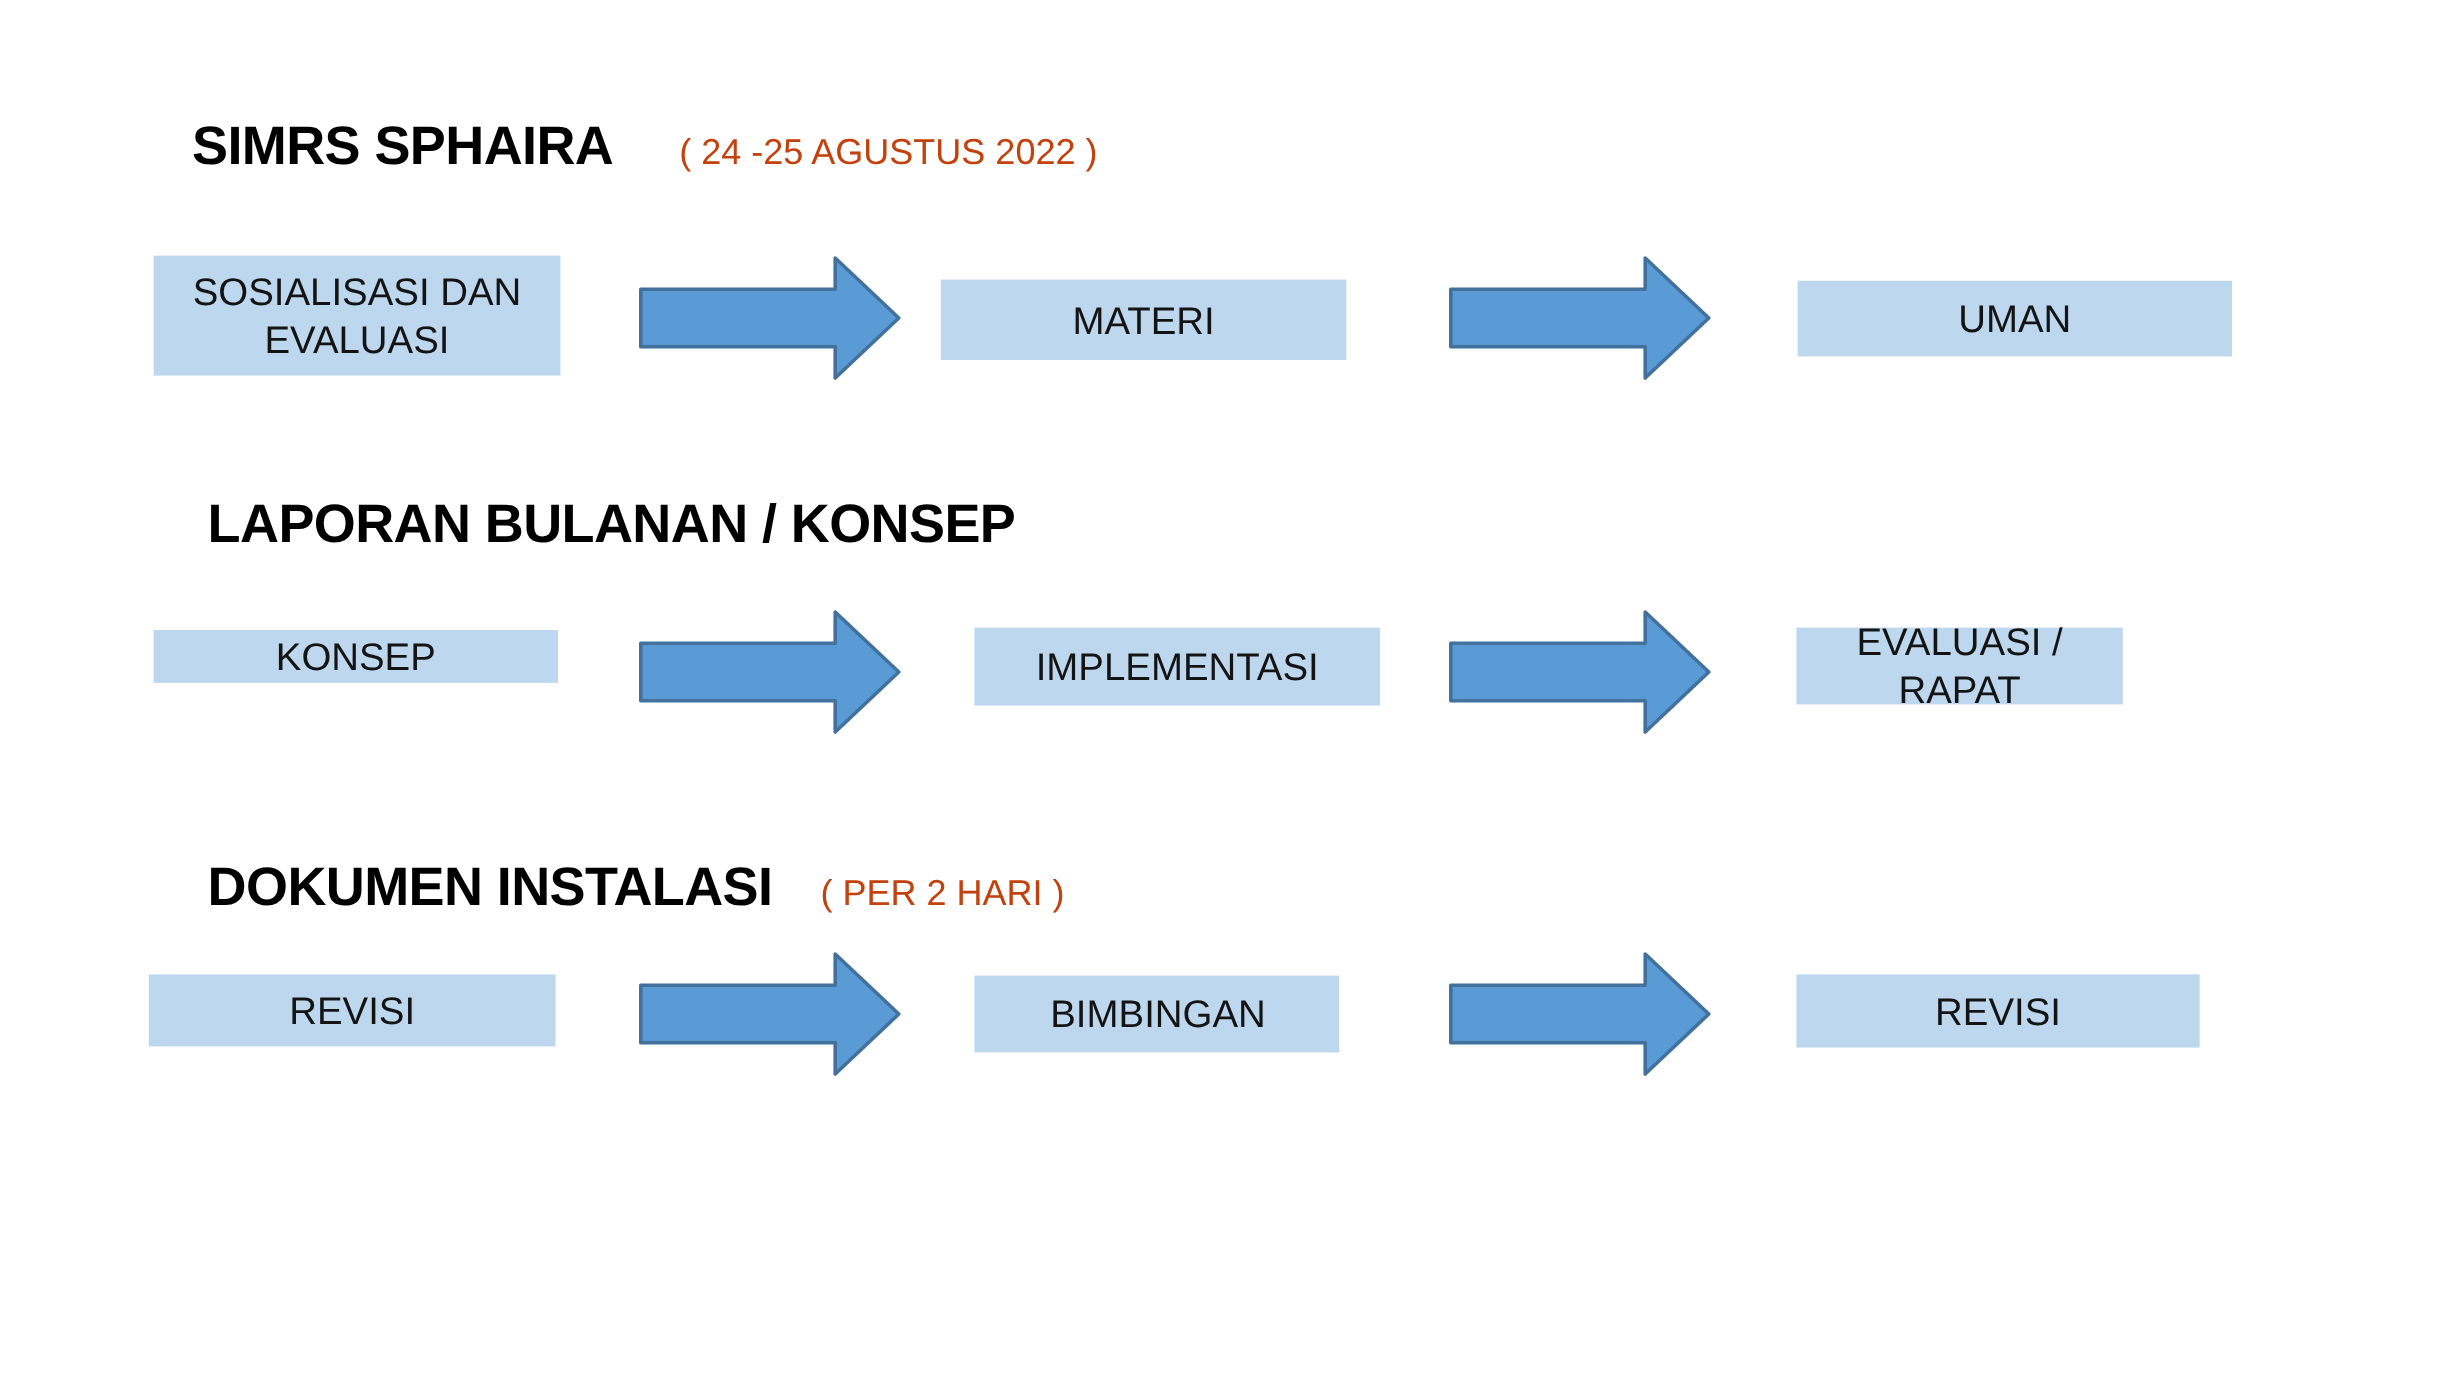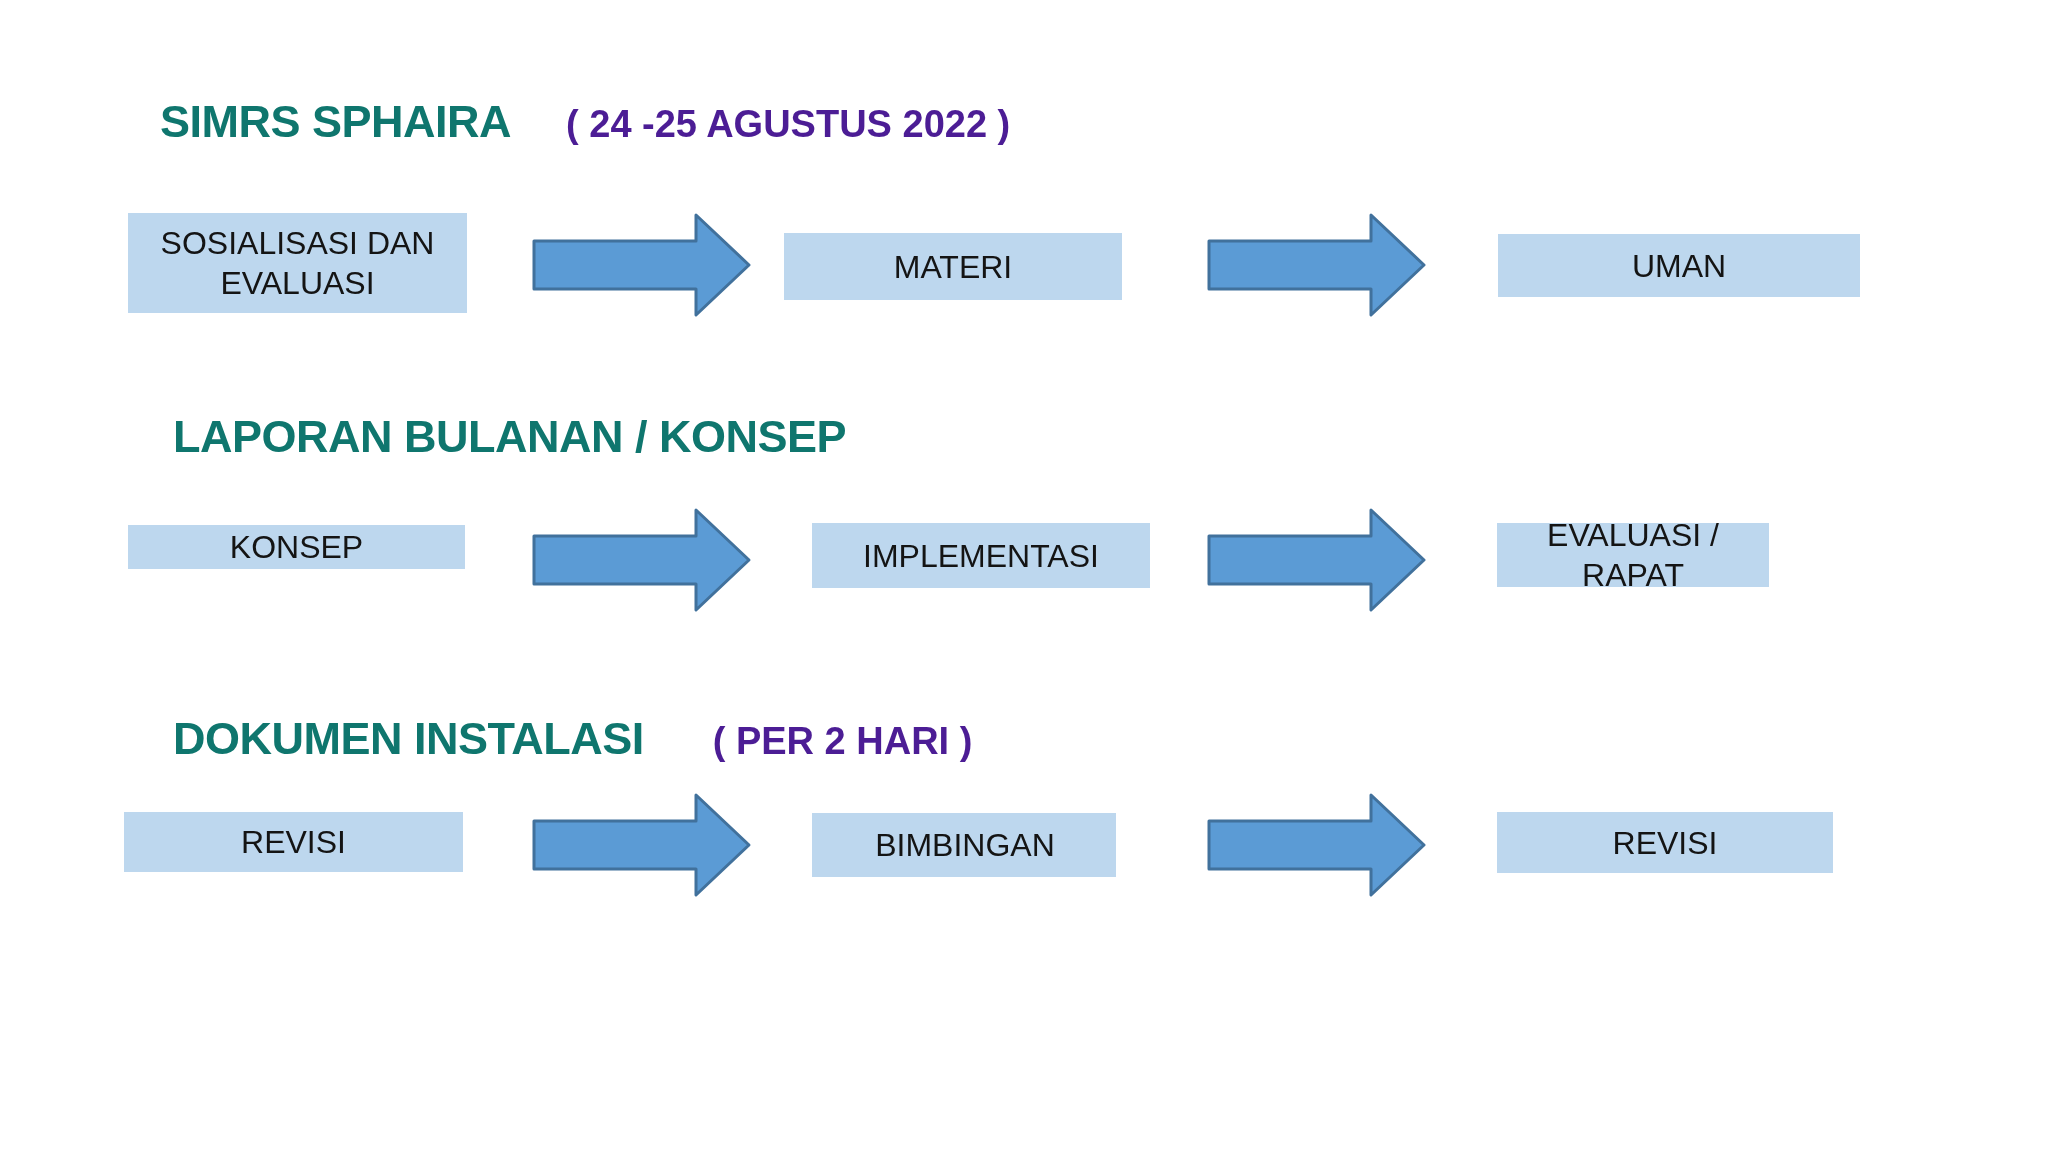--- a/index.html
+++ b/index.html
@@ -7,25 +7,25 @@
   .slide{
     position:relative;
     width:2048px;height:1152px;
     background:#ffffff;
     font-family:"Liberation Sans", sans-serif;
     color:#141414;
     overflow:hidden;
   }
   
   .heading{position:absolute;display:flex;align-items:baseline;white-space:nowrap;}
-  .title{font-size:45px;font-weight:700;letter-spacing:-0.5px;color:#0f766e;}
-  .subtitle{font-size:38px;font-weight:700;color:#4c1d95;}
+  .title{font-size:45px;font-weight:700;letter-spacing:-0.5px;color:#000000;}
+  .subtitle{font-size:30px;font-weight:400;color:#c2410c;}
   .h1{left:160px;top:96px;gap:55px;}
   .h2{left:173px;top:411px;}
-  .h3{left:173px;top:713px;gap:69px;}
+  .h3{left:173px;top:713px;gap:40px;}
   
   .box{
     position:absolute;
     background:#bdd7ee;
     display:flex;align-items:center;justify-content:center;
     text-align:center;
     font-size:32px;line-height:1.25;color:#141414;
     padding:0 14px;
   }
   .b11{left:128px;top:213px;width:339px;height:100px;}

